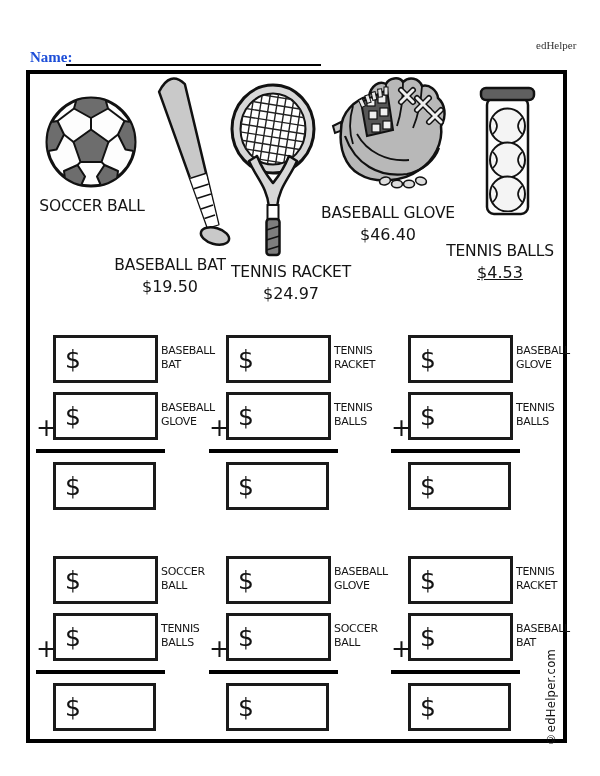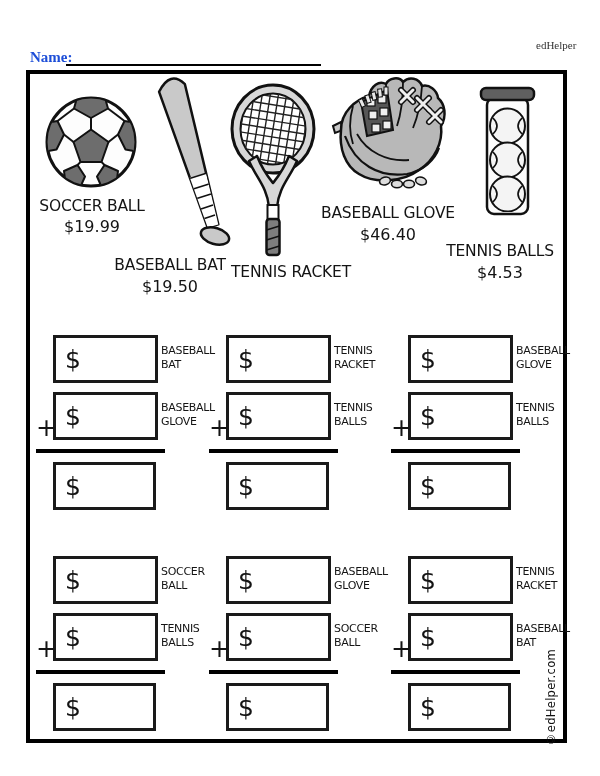--- a/index.html
+++ b/index.html
@@ -164,32 +164,32 @@
         <circle cx="28.5" cy="74" r="17.5" fill="#f4f4f4" stroke="#111" stroke-width="2"></circle>
         <path d="M14,66 Q22,74 14,82 M43,66 Q35,74 43,82" stroke="#111" stroke-width="1.6" fill="none"></path>
         <circle cx="28.5" cy="108" r="17.5" fill="#f4f4f4" stroke="#111" stroke-width="2"></circle>
         <path d="M14,100 Q22,108 14,116 M43,100 Q35,108 43,116" stroke="#111" stroke-width="1.6" fill="none"></path>
       </g>
       <rect x="2" y="2" width="53" height="12" rx="5" fill="#606060" stroke="#111" stroke-width="2.5"></rect>
     </svg>
   </div>
 
   <div class="item-label" style="left:33px;top:197px;width:118px;">SOCCER BALL</div>
-  <div class="item-price" style="left:33px;top:217px;width:118px;">$19.99</div>
 
   <div class="item-label" style="left:108px;top:256px;width:124px;">BASEBALL BAT</div>
   <div class="item-price" style="left:108px;top:277px;width:124px;">$19.50</div>
 
   <div class="item-label" style="left:224px;top:263px;width:134px;">TENNIS RACKET</div>
+  <div class="item-price" style="left:224px;top:284px;width:134px;">$24.97</div>
 
   <div class="item-label" style="left:321px;top:204px;width:134px;">BASEBALL GLOVE</div>
   <div class="item-price" style="left:321px;top:225px;width:134px;">$46.40</div>
 
   <div class="item-label" style="left:444px;top:242px;width:112px;">TENNIS BALLS</div>
-  <div class="item-price" style="left:444px;top:263px;width:112px;">$4.53</div>
+  <div class="item-price" style="left:444px;top:263px;width:112px;text-decoration:underline;">$4.53</div>
 
   <div class="problem" style="left:36px;top:335px;">
     <div class="abox a1">
         <span class="cur">$</span>
       </div>
     <div class="plabel l1">BASEBALL BAT</div>
     <div class="abox a2">
         <span class="cur">$</span>
       </div>
     <div class="plabel l2">BASEBALL GLOVE</div>

